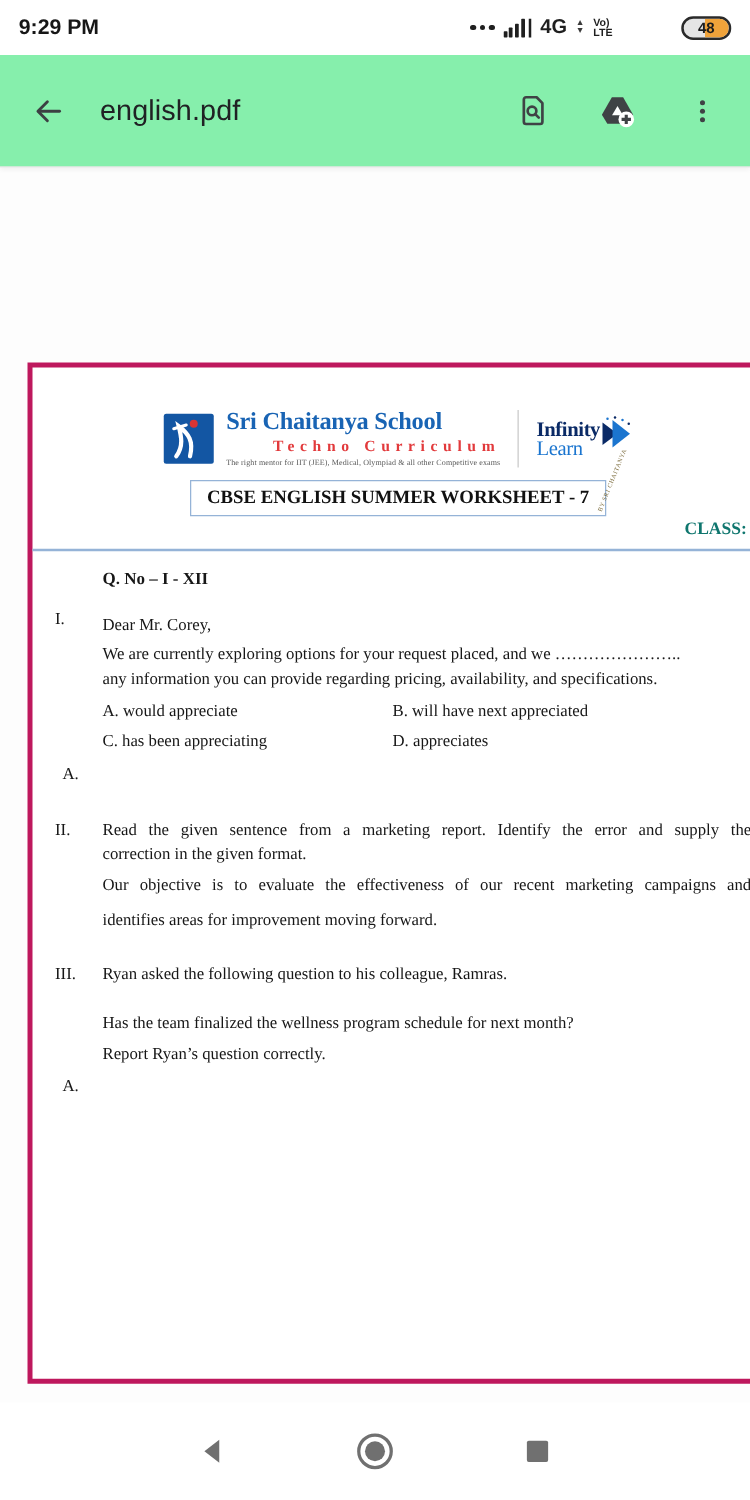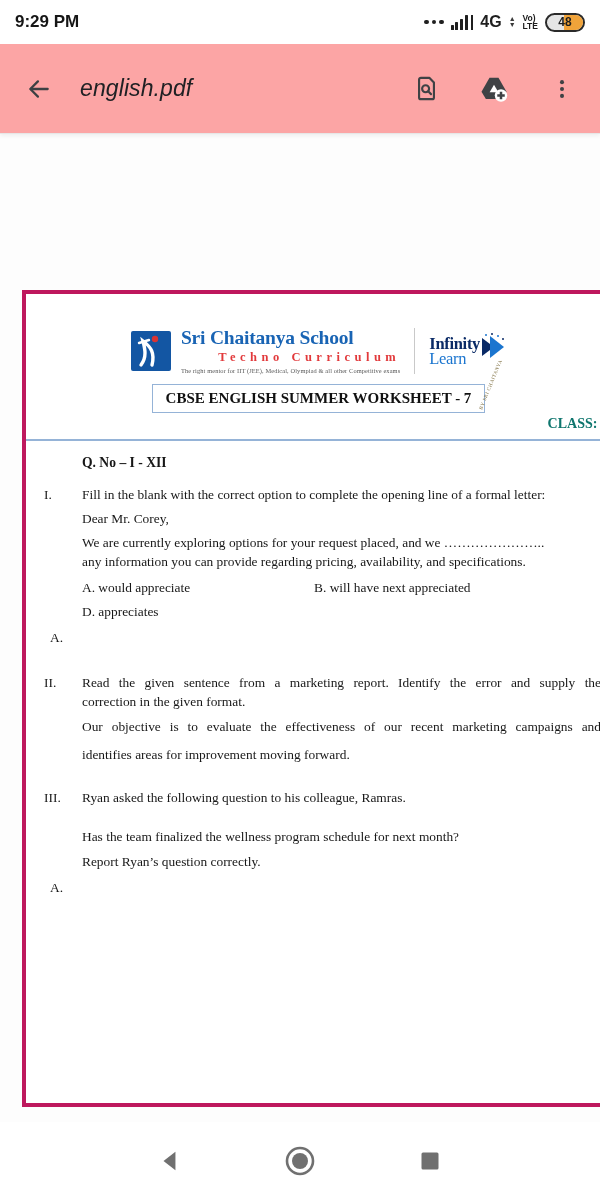--- a/index.html
+++ b/index.html
@@ -14,29 +14,29 @@
   .sb-right { display:flex; align-items:center; gap:7px; }
   .dots { display:flex; gap:3px; align-items:center; }
   .dots i { width:4.5px; height:4.5px; border-radius:50%; background:#1f1f1f; }
   .signal { display:flex; align-items:flex-end; gap:1.5px; height:15px; }
   .signal i { display:block; width:3.2px; background:#1f1f1f; border-radius:.6px; }
   .sim2 { width:2px; height:15px; background:#1f1f1f; margin-left:2px; }
   .net { font-size:16px; font-weight:700; color:#1f1f1f; }
   .updown { font-size:7px; color:#3a3a3a; line-height:.85; display:flex; flex-direction:column; }
   .volte { font-size:8.5px; font-weight:700; color:#1f1f1f; line-height:1; text-align:left; }
   .battery { position:relative; width:40px; height:19px; border:2px solid #2a2a2a;
-             border-radius:10px; background:#e5e5e5; overflow:hidden; }
+             border-radius:10px; background:#e5e5e5; overflow:hidden;margin-left:48px; }
   .bfill { position:absolute; top:0; bottom:0; right:0; width:52%; background:#f0a33a; }
   .bnum { position:absolute; inset:0; display:flex; align-items:center; justify-content:center;
           font-size:12px; font-weight:700; color:#1c1c1c; }
 
   
-  .toolbar { position:absolute; top:44px; left:0; right:0; height:89px; background:#fca5a5;
+  .toolbar { position:absolute; top:44px; left:0; right:0; height:89px; background:#86efac;
              display:flex; align-items:center; padding:0 22px; z-index:9;
-             box-shadow:0 1px 0 #e7e7e7, 0 3px 4px rgba(0,0,0,.06);font-style:italic; }
+             box-shadow:0 1px 0 #e7e7e7, 0 3px 4px rgba(0,0,0,.06); }
   .back-btn { width:34px; height:34px; display:flex; align-items:center; justify-content:center; margin-right:24px; cursor:pointer; }
   .tb-title { font-size:23px; color:#202124; flex:1; letter-spacing:.1px; }
   .tb-icons { display:flex; align-items:center; gap:36px; }
   .tb-ic { width:32px; height:32px; display:flex; align-items:center; justify-content:center; cursor:pointer; }
 
   
   .viewer { position:absolute; top:133px; left:0; right:0; bottom:0; background:#fdfdfd; }
   .sep-band { position:absolute; top:994px; left:0; width:600px; height:19px; background:#ececec;
               border-top:1px solid #dfdfdf; border-bottom:1px solid #e3e3e3; z-index:2; }
   .frame { position:absolute; left:22px; width:593px; background:#fff;
@@ -193,27 +193,27 @@
 
     <div class="banner">CBSE ENGLISH SUMMER WORKSHEET - 7</div>
     <div class="class-line">CLASS: X</div>
     <hr class="blue-hr">
 
     <div class="qno">Q. No – I - XII</div>
 
     <div class="qrow" style="margin-top:13px">
       <span class="qnum">I.</span>
       <span class="qbody">
-        <div>Fill in the blank with the correct option to complete the opening line of a formal letter:</div>
         <div style="margin-top:5px">Dear Mr. Corey,</div>
         <div style="margin-top:4px">We are currently exploring options for your request placed, and we …………………..</div>
         <div>any information you can provide regarding pricing, availability, and specifications.</div>
         <div class="opts">
           <span>A. would appreciate</span>
           <span>B. will have next appreciated</span>
+          <span>C. has been appreciating</span>
           <span>D. appreciates</span>
         </div>
       </span>
     </div>
     <div class="ans">A.</div>
 
     <div class="qrow" style="margin-top:26px">
       <span class="qnum">II.</span>
       <span class="qbody">
         <div class="stretch">Read the given sentence from a marketing report. Identify the error and supply the</div>

